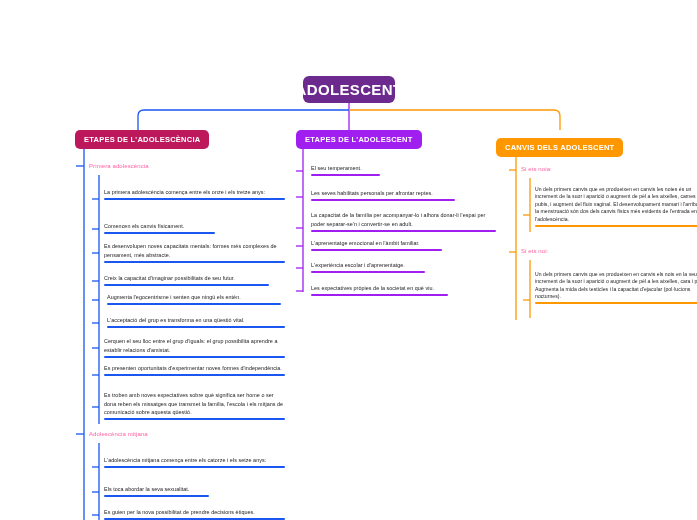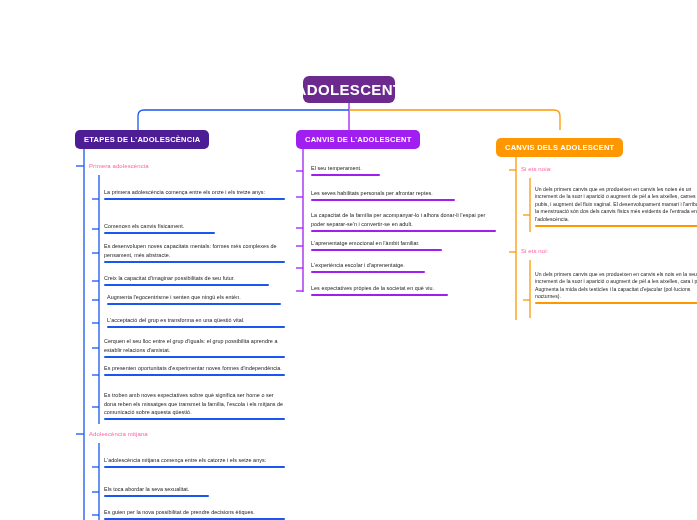--- a/index.html
+++ b/index.html
@@ -66,21 +66,21 @@
     padding: 0 9px;
     box-sizing: border-box;
   }
   .branch-head span {
     color: #ffffff;
     font-size: 7.5px;
     font-weight: bold;
     letter-spacing: 0.25px;
     white-space: nowrap;
   }
-  #head-etapes { left: 75px;  top: 130px; background: #4c1d95; justify-content: flex-end; }
+  #head-etapes { left: 75px;  top: 130px; background: #be185d; justify-content: flex-end; }
   #head-eines  { left: 296px; top: 130px; background: #a01ef0; }
   #head-canvis { left: 496px; top: 130px; background: #ff9800; margin-top: 8px; }
 
   
   .group-label {
     position: absolute;
     font-size: 6px;
     color: #ff5fa2;
     white-space: nowrap;
     letter-spacing: 0.1px;
@@ -163,21 +163,21 @@
   </svg>
 
   <div class="root-node">
     <span>ADOLESCENT</span>
   </div>
 
   <div class="branch-head" id="head-etapes">
     <span>ETAPES DE L'ADOLESCÈNCIA</span>
   </div>
   <div class="branch-head" id="head-eines">
-    <span>CANVIS DE L'ADOLESCENT</span>
+    <span>ETAPES DE L'ADOLESCENT</span>
   </div>
   <div class="branch-head" id="head-canvis">
     <span>CANVIS DELS ADOLESCENT</span>
   </div>
 
   <div class="group-label" style="left:89px; top:163px;">Primera adolescència</div>
 
   <div class="leaf blue" style="left:104px; top:188px; width:181px;">
     <span class="leaf-text">La primera adolescència comença entre els onze i els tretze anys:</span>
     <span class="leaf-rule"></span>

